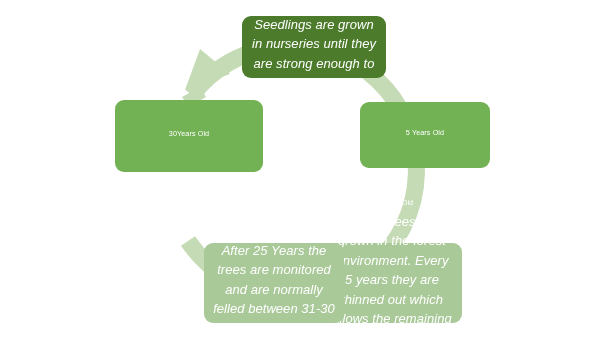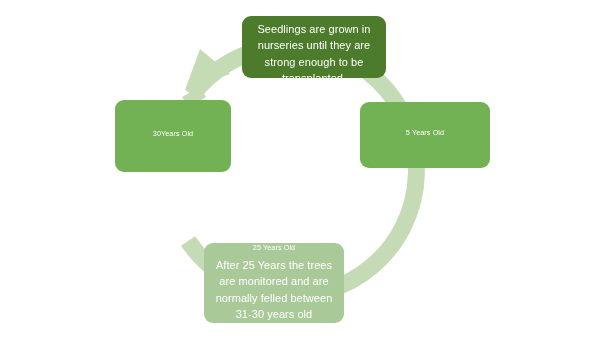--- a/index.html
+++ b/index.html
@@ -36,23 +36,24 @@
     text-align: center;
     padding: 9px 9px;
   }
   .node-title {
     font-size: 7.2px;
     line-height: 1.35;
     margin-bottom: 3.5px;
     letter-spacing: 0.1px;
   }
   .node-desc {
-    font-size: 11px;
+    font-size: 13px;
     line-height: 1.5;
     letter-spacing: 0.05px;
+    font-style: italic;
   }
 
   
   #node-1year {
     left: 242px;  top: 16px;
     width: 144px; height: 62px;
   }
   #node-5years {
     left: 360px;  top: 102px;
     width: 130px; height: 66px; justify-content: center;
@@ -60,21 +61,21 @@
   #node-10years {
     left: 322px;  top: 243px;
     width: 140px; height: 80px;
   }
   #node-25years {
     left: 168px;  top: 243px;
     width: 140px; height: 80px; margin-left: 36px;
   }
   #node-30years {
     left: 115px;  top: 100px;
-    width: 116px; height: 72px; gap: 43px;
+    width: 148px; height: 72px; gap: 43px;
   }
 </style>
 </head>
 <body>
 
 <div id="canvas">
 
   <svg id="cycle-ring" viewBox="0 0 600 340">
     <defs>
       <clipPath id="ring-clip">
@@ -94,20 +95,24 @@
 
   <div class="node-box" id="node-1year" style="background:#4C7B2C;">
     <div class="node-title">1 Year Old</div>
     <div class="node-desc">Seedlings are grown in nurseries until they are strong enough to be transplanted.</div>
   </div>
 
   <div class="node-box" id="node-5years" style="background:#72B254;">
     <div class="node-title">5 Years Old</div>
   </div>
 
+  <div class="node-box" id="node-10years" style="background:#A9C999;">
+    <div class="node-title">10 Years Old</div>
+    <div class="node-desc">Young trees are grown in the forest environment. Every 5 years they are thinned out which allows the remaining trees to grow into space left</div>
+  </div>
 
   <div class="node-box" id="node-25years" style="background:#A9C999;">
     <div class="node-title">25 Years Old</div>
     <div class="node-desc">After 25 Years the trees are monitored and are normally felled between 31-30 years old</div>
   </div>
 
   <div class="node-box" id="node-30years" style="background:#72B254;">
     <div class="node-title">30Years Old</div>
   </div>
 

